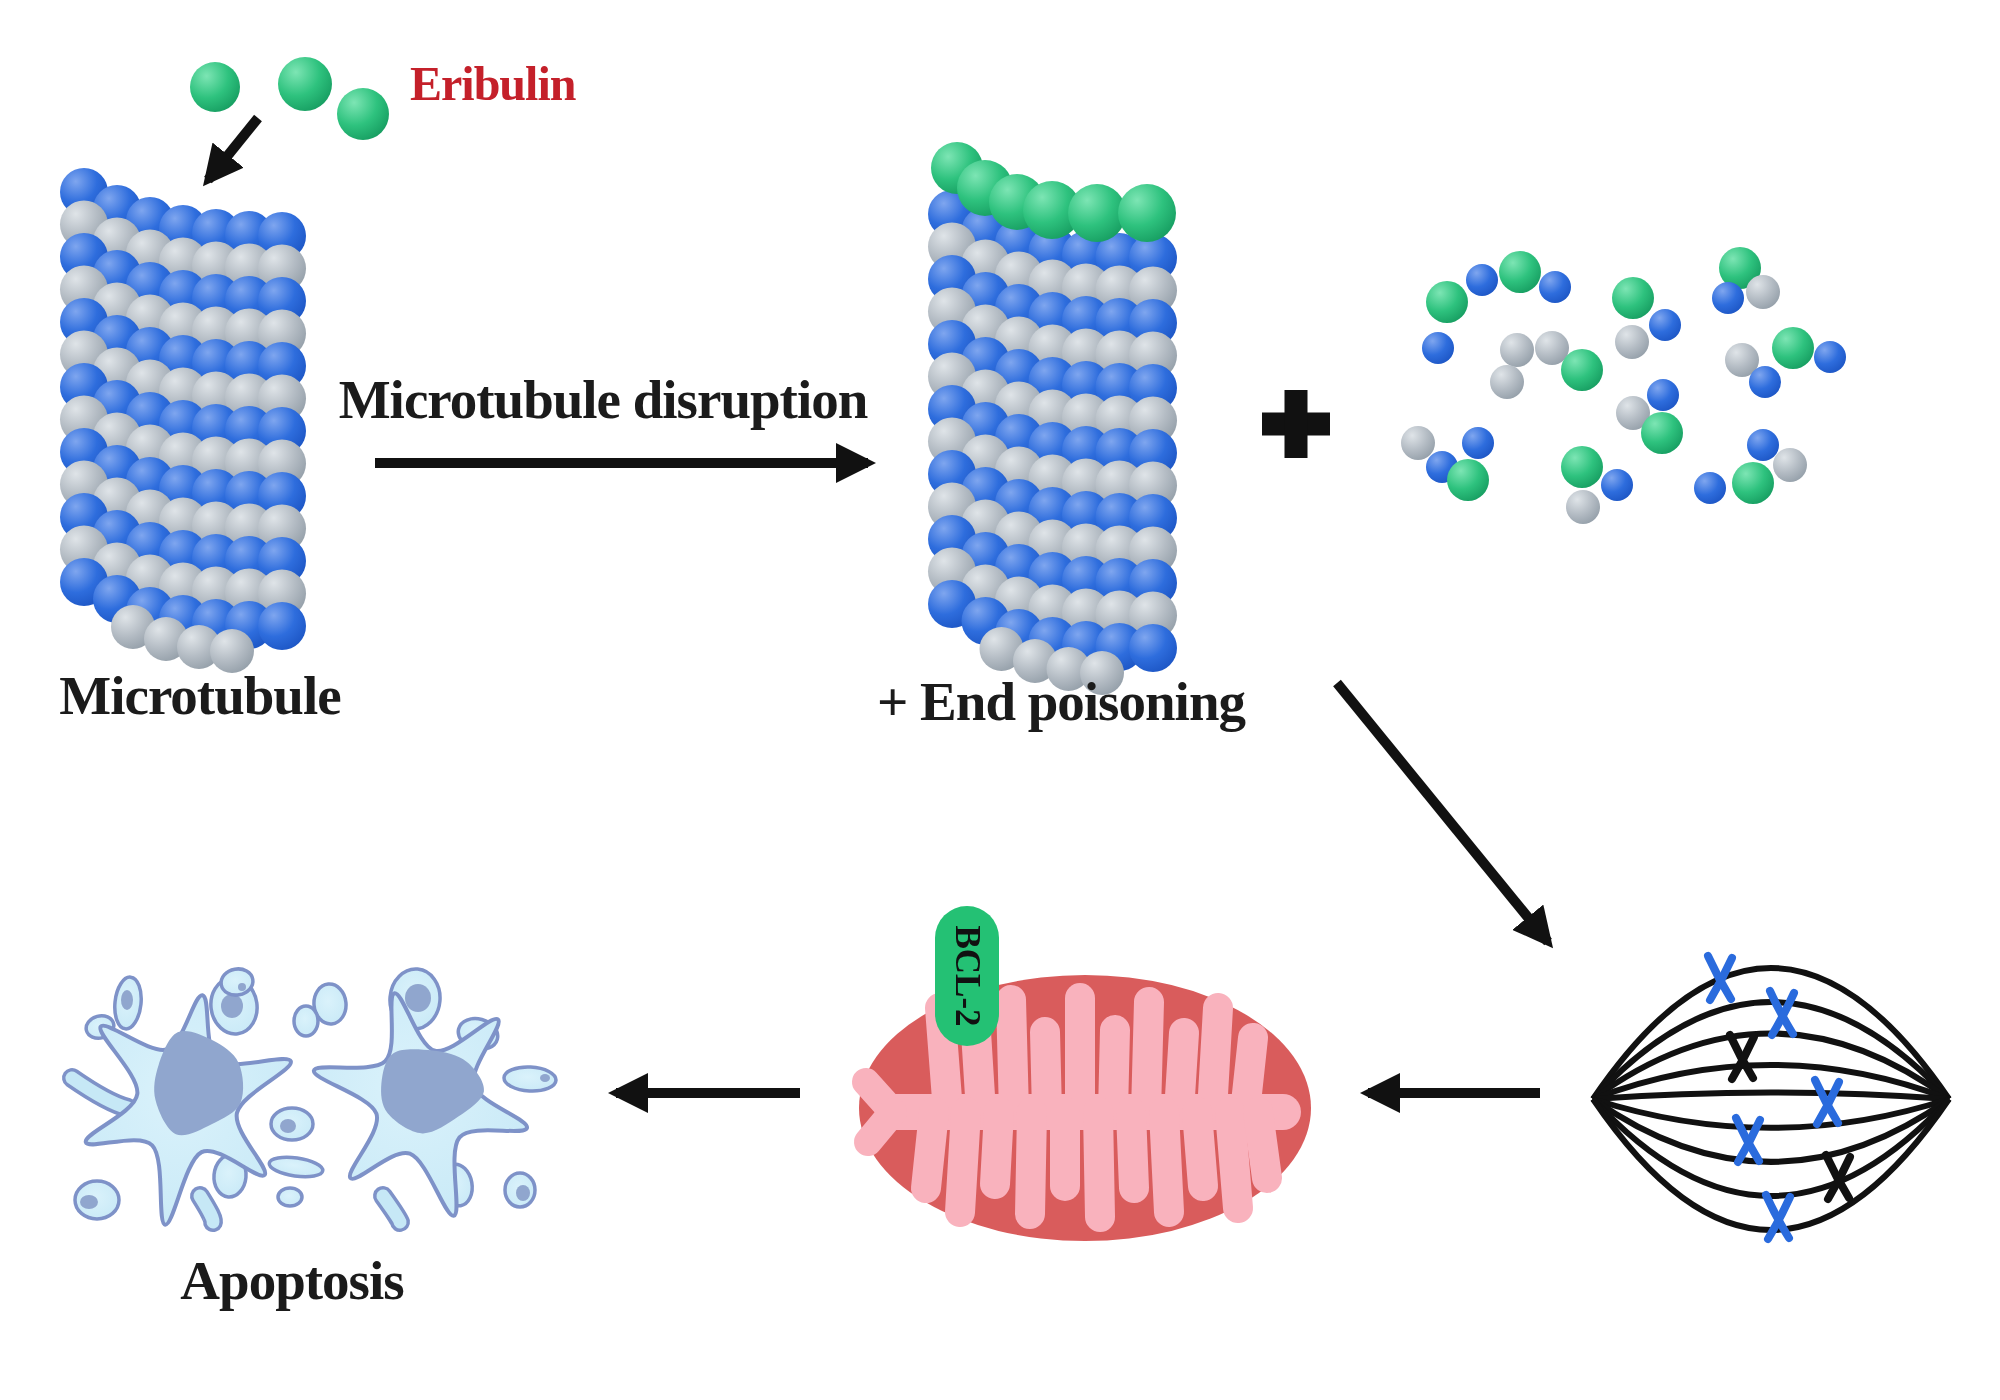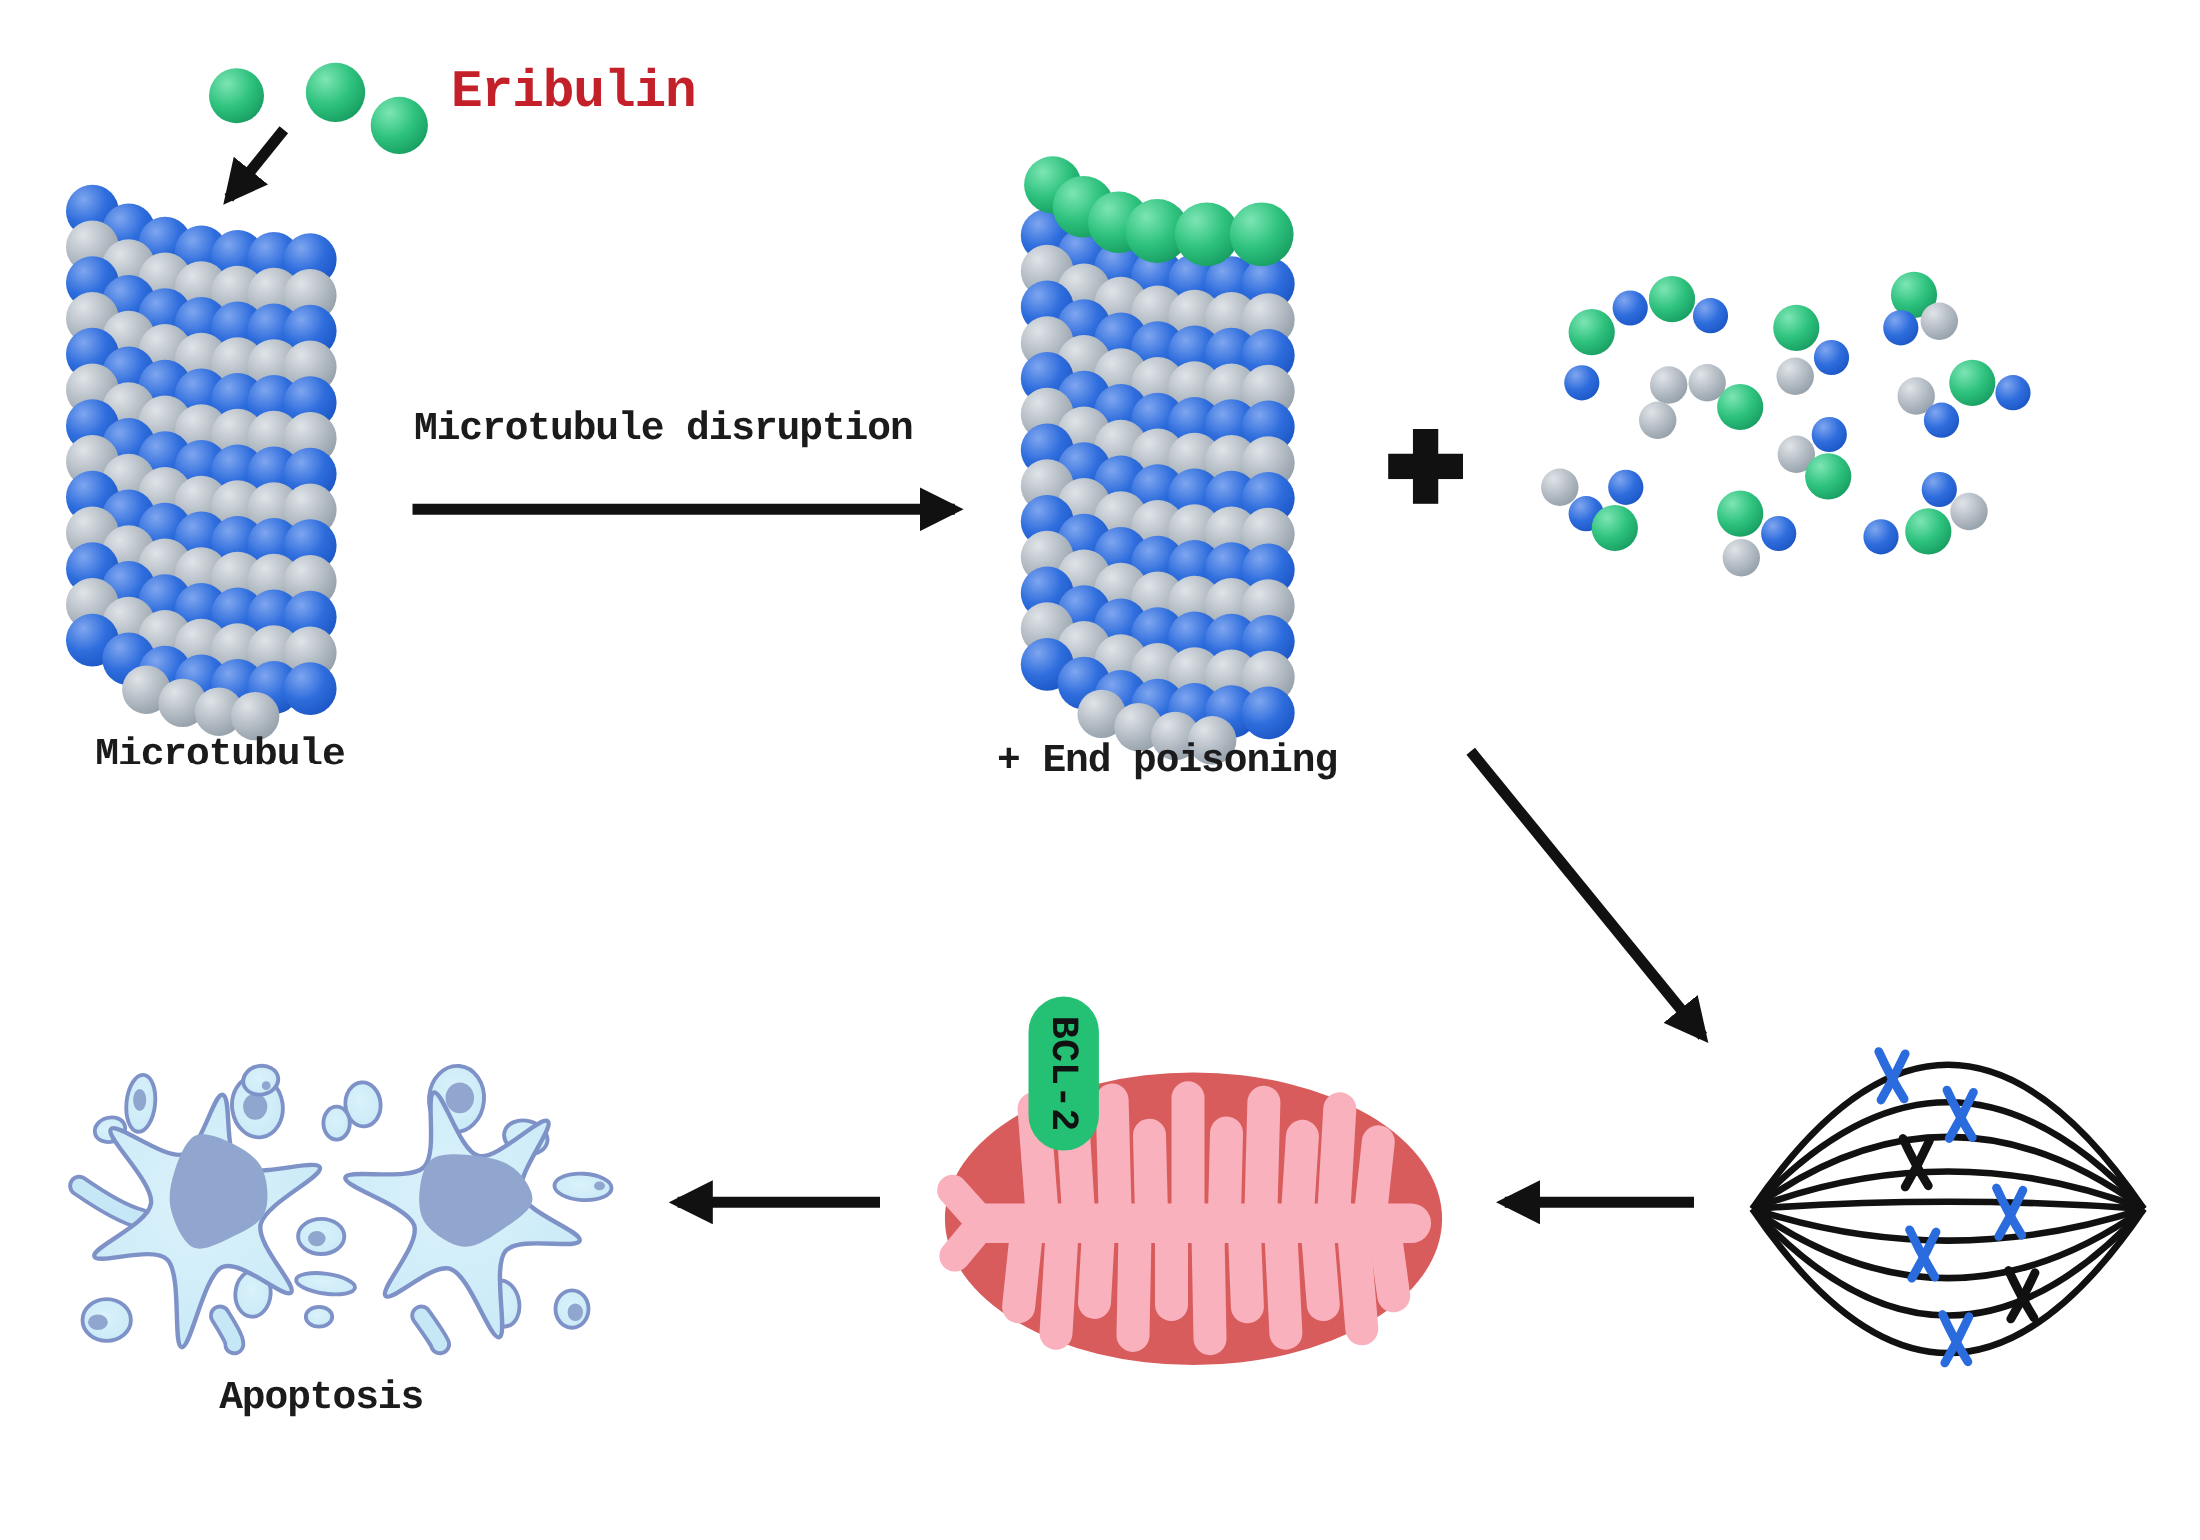--- a/index.html
+++ b/index.html
@@ -1,19 +1,19 @@
 <!DOCTYPE html>
 <html><head>
 <meta charset="utf-8">
 <style>
   html,body{margin:0;padding:0;background:#fff;}
   .canvas{position:relative;width:2000px;height:1355px;background:#ffffff;overflow:hidden;
-          font-family:Liberation Mono, monospace;border-radius:15px;}
+          font-family:Liberation Serif, serif;border-radius:15px;}
   #art{position:absolute;left:0;top:0;}
-  .lbl{position:absolute;font-weight:700;font-size:36px;line-height:1;color:#1b1b1b;
+  .lbl{position:absolute;font-weight:700;font-size:55px;line-height:1;color:#1b1b1b;
        letter-spacing:-1px;white-space:nowrap;}
   .lbl.center{transform:translateX(-50%);}
   #lbl-eribulin{left:410px;top:60px;font-size:48px;}
   #lbl-microtubule{left:200px;top:656px;margin-top:12px;}
   #lbl-disruption{left:603px;top:372px;}
   #lbl-endpois{left:1061px;top:674px;}
   #lbl-aggregates{left:1623px;top:544px;}
   #lbl-mitotic{left:1762px;top:1252px;}
   #lbl-bcl2{left:1093px;top:1247px;}
   #lbl-apoptosis{left:292px;top:1253px;}

